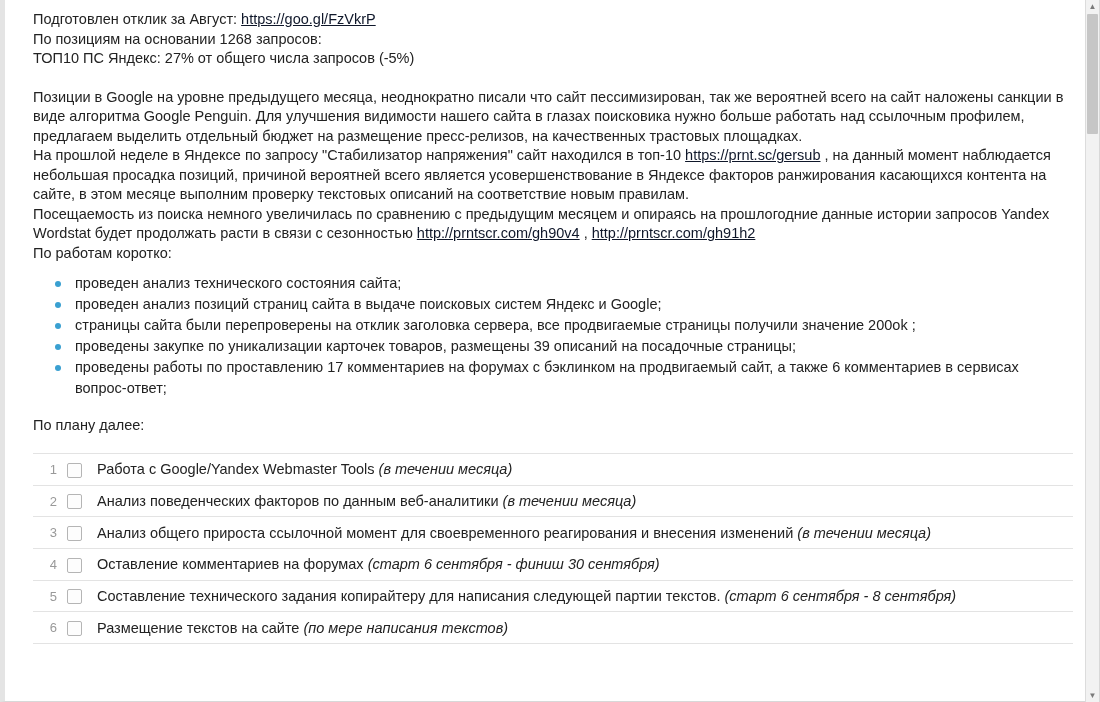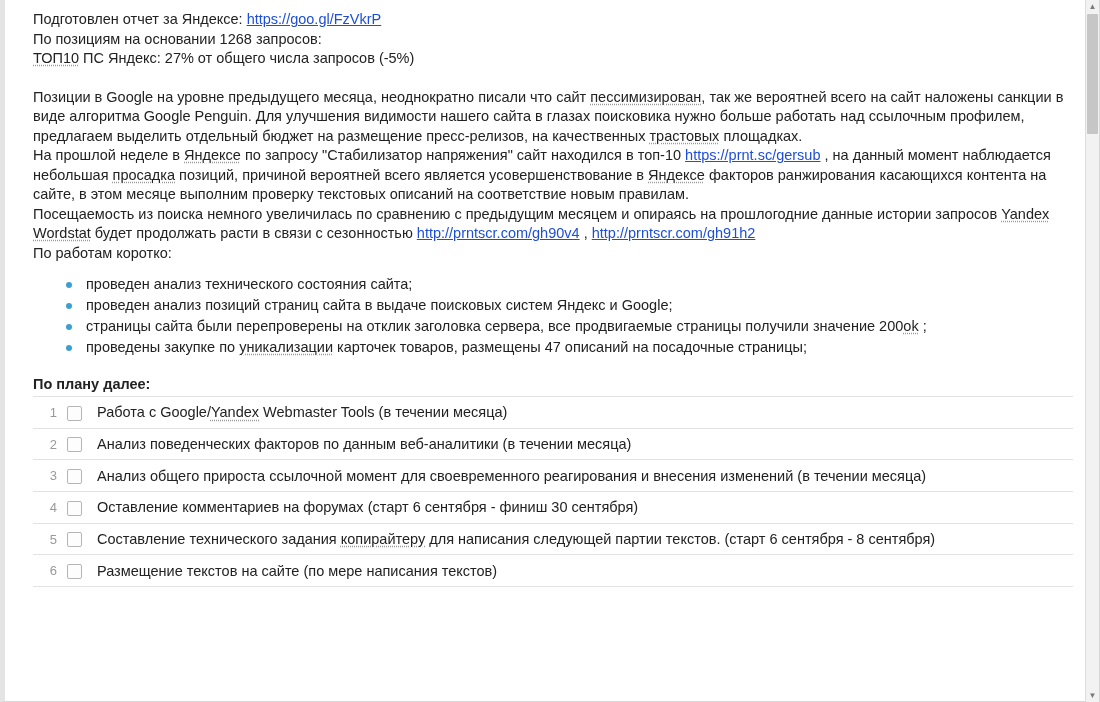--- a/index.html
+++ b/index.html
@@ -67,57 +67,56 @@
   }
 
   p.para {
     margin: 0 0 0 0;
     line-height: 19.5px;
   }
   .block {
     margin-bottom: 19px;
   }
   a.link {
-    color: #1d4ed8;
+    color: #0f172a;
     text-decoration: underline;
   }
   .udot {
-    text-decoration: underline;
     text-decoration-style: dotted;
     text-decoration-color: #9a9a9a;
     text-underline-offset: 2px;
   }
   .head-lines {
     line-height: 19.5px;
     margin-bottom: 19px;
   }
   ul.work-list {
-    margin: 11px;
+    margin: 0;
     padding: 0 0 0 22px;
     list-style: none;
   }
   ul.work-list li {
     position: relative;
     line-height: 21px;
     padding-left: 20px;
   }
   ul.work-list li::before {
     content: "";
     position: absolute;
     left: 0;
     top: 8px;
     width: 6px;
     height: 6px;
     border-radius: 50%;
     background: #3aa0d1;
   }
   .plan-title {
-    font-weight: bold;
+    font-weight: normal;
     margin-top: 18px;
-    margin-bottom: 4px;
+    margin-bottom: 20px;
   }
   .plan-table {
     width: 1040px;
     border-collapse: collapse;
   }
   .plan-table tr {
     border-top: 1px solid #e3e3e3;
   }
   .plan-table tr:last-child {
     border-bottom: 1px solid #e3e3e3;
@@ -144,52 +143,54 @@
     border: 1px solid #b5b5b5;
     border-radius: 2px;
     background: #fdfdfd;
     vertical-align: middle;
   }
   td.task {
     font-size: 14.5px;
     color: #222222;
   }
   .ital {
+    font-style: italic;
     margin-top: 7px;
   }
 </style>
 </head>
 <body>
 
 <div class="page">
   <div class="content">
 
     <div class="head-lines">
       <div>
-        <span>Подготовлен отчет за Яндексе: </span><a class="link" href="#">https://goo.gl/FzVkrP</a>
+        <span>Подготовлен отклик за Август: </span><a class="link" href="#">https://goo.gl/FzVkrP</a>
       </div>
       <div>По позициям на основании 1268 запросов:</div>
       <div>
         <span class="udot">ТОП10</span><span> ПС Яндекс: 27% от общего числа запросов (-5%)</span>
       </div>
     </div>
 
     <p class="para block"><span>Позиции в Google на уровне предыдущего месяца, неоднократно писали что сайт </span><span class="udot">пессимизирован</span><span>, так же вероятней всего на сайт наложены санкции в виде алгоритма Google Penguin. Для улучшения видимости нашего сайта в глазах поисковика нужно больше работать над ссылочным профилем, предлагаем выделить отдельный бюджет на размещение пресс-релизов, на качественных </span><span class="udot">трастовых</span><span> площадках.</span></p>
 
     <p class="para block"><span>На прошлой неделе в </span><span class="udot">Яндексе</span><span> по запросу "Стабилизатор напряжения" сайт находился в топ-10 </span><a class="link" href="#">https://prnt.sc/gersub</a><span> , на данный момент наблюдается небольшая </span><span class="udot">просадка</span><span> позиций, причиной вероятней всего является усовершенствование в </span><span class="udot">Яндексе</span><span> факторов ранжирования касающихся контента на сайте, в этом месяце выполним проверку текстовых описаний на соответствие новым правилам.</span></p>
 
     <p class="para block"><span>Посещаемость из поиска немного увеличилась по сравнению с предыдущим месяцем и опираясь на прошлогодние данные истории запросов </span><span class="udot">Yandex</span> <span class="udot">Wordstat</span><span> будет продолжать расти в связи с сезонностью </span><a class="link" href="#">http://prntscr.com/gh90v4</a><span> , </span><a class="link" href="#">http://prntscr.com/gh91h2</a></p>
 
     <p class="para" style="margin-bottom:10px">По работам коротко:</p>
 
     <ul class="work-list">
       <li><span>проведен анализ технического состояния сайта;</span></li>
       <li><span>проведен анализ позиций страниц сайта в выдаче поисковых систем Яндекс и Google;</span></li>
       <li><span>страницы сайта были перепроверены на отклик заголовка сервера, все продвигаемые страницы получили значение 200</span><span class="udot">ok</span><span> ;</span></li>
-      <li><span>проведены закупке по </span><span class="udot">уникализации</span><span> карточек товаров, размещены 47 описаний на посадочные страницы;</span></li>
+      <li><span>проведены закупке по </span><span class="udot">уникализации</span><span> карточек товаров, размещены 39 описаний на посадочные страницы;</span></li>
+      <li><span>проведены работы по проставлению 17 комментариев на форумах с </span><span class="udot">бэклинком</span><span> на продвигаемый сайт, а также 6 комментариев в </span><span class="udot">сервисах</span><span> вопрос-ответ;</span></li>
     </ul>
 
     <div class="plan-title">По плану далее:</div>
 
     <table class="plan-table">
       <tbody>
           <tr>
         <td class="num">1</td>
         <td class="chk"><span class="checkbox"></span></td>
         <td class="task"><span>Работа с Google/</span><span class="udot">Yandex</span><span> Webmaster Tools </span><span class="ital">(в течении месяца)</span></td>

